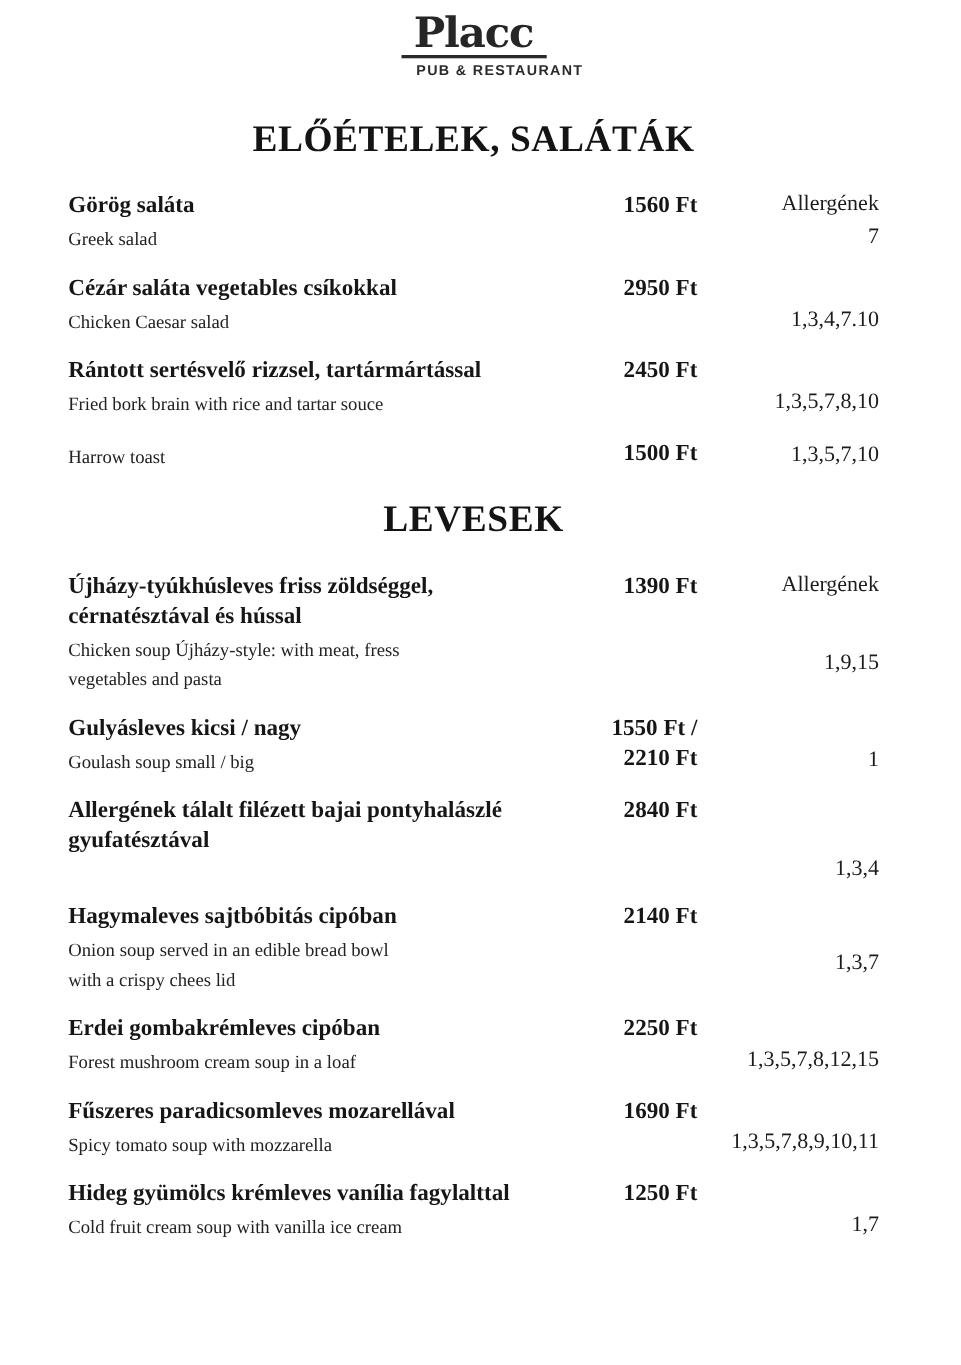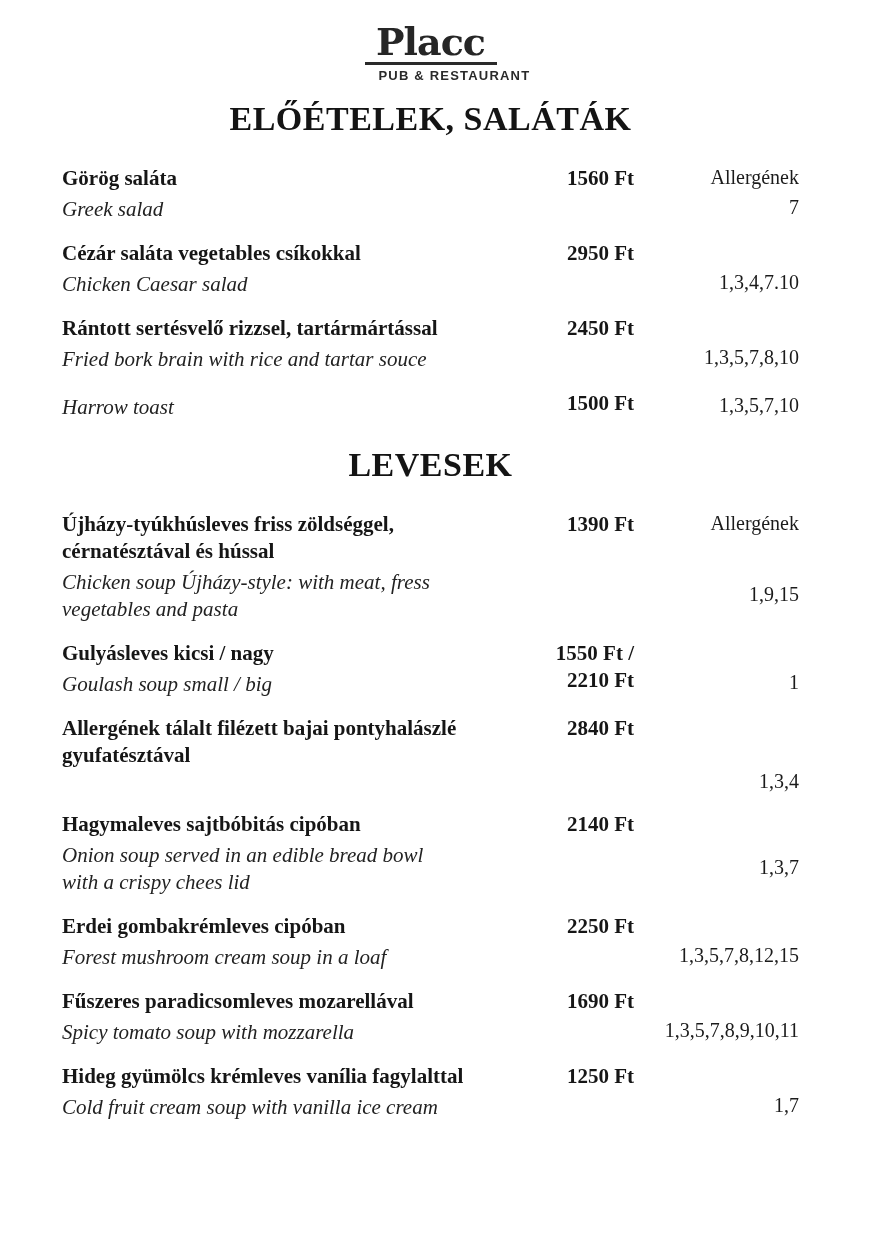--- a/index.html
+++ b/index.html
@@ -1,21 +1,21 @@
 <!DOCTYPE html>
 <html><head>
 <meta charset="utf-8">
 <style>
   html, body { margin: 0; padding: 0; background: #ffffff; }
   .page {
     position: relative;
     width: 820px;
     height: 1241px;
     box-sizing: border-box;
-    padding: 24px 21px 20px 62px;
+    padding: 12px 21px 20px 62px;
     background: #ffffff;
     color: #1b1b1b;
     font-family: "Liberation Serif", serif;
     overflow: hidden;
   }
   
   .logo {
     width: 140px;
     margin: 0 auto 2px auto;
     text-align: center;
@@ -45,40 +45,39 @@
   
   .section-title {
     margin: 24px 0 26px 0;
     text-align: center;
     font-size: 34px;
     line-height: 40px;
     font-weight: 700;
     letter-spacing: 0.5px;
     color: #141414;
   }
-  .menu-section:first-child .section-title { margin-top: 16px; }
+  .menu-section:first-child .section-title { margin-top: 36px; }
   
   .item {
     display: grid;
     grid-template-columns: 1fr 155px 165px;
     grid-template-rows: auto auto;
     margin-bottom: 17px;
   }
   .name {
     grid-column: 1; grid-row: 1;
     font-weight: 700;
     font-size: 21px;
     line-height: 27px;
     white-space: pre-line;
     color: #161616;
   }
   .translation {
     grid-column: 1; grid-row: 2;
-    font-style: italic;
-    font-size: 21px;
+    font-size: 17px;
     line-height: 27px;
     margin-top: 4px;
     white-space: pre-line;
     color: #222222;
   }
   .price {
     grid-column: 2; grid-row: 1 / span 2;
     align-self: start;
     text-align: right;
     font-weight: 700;

